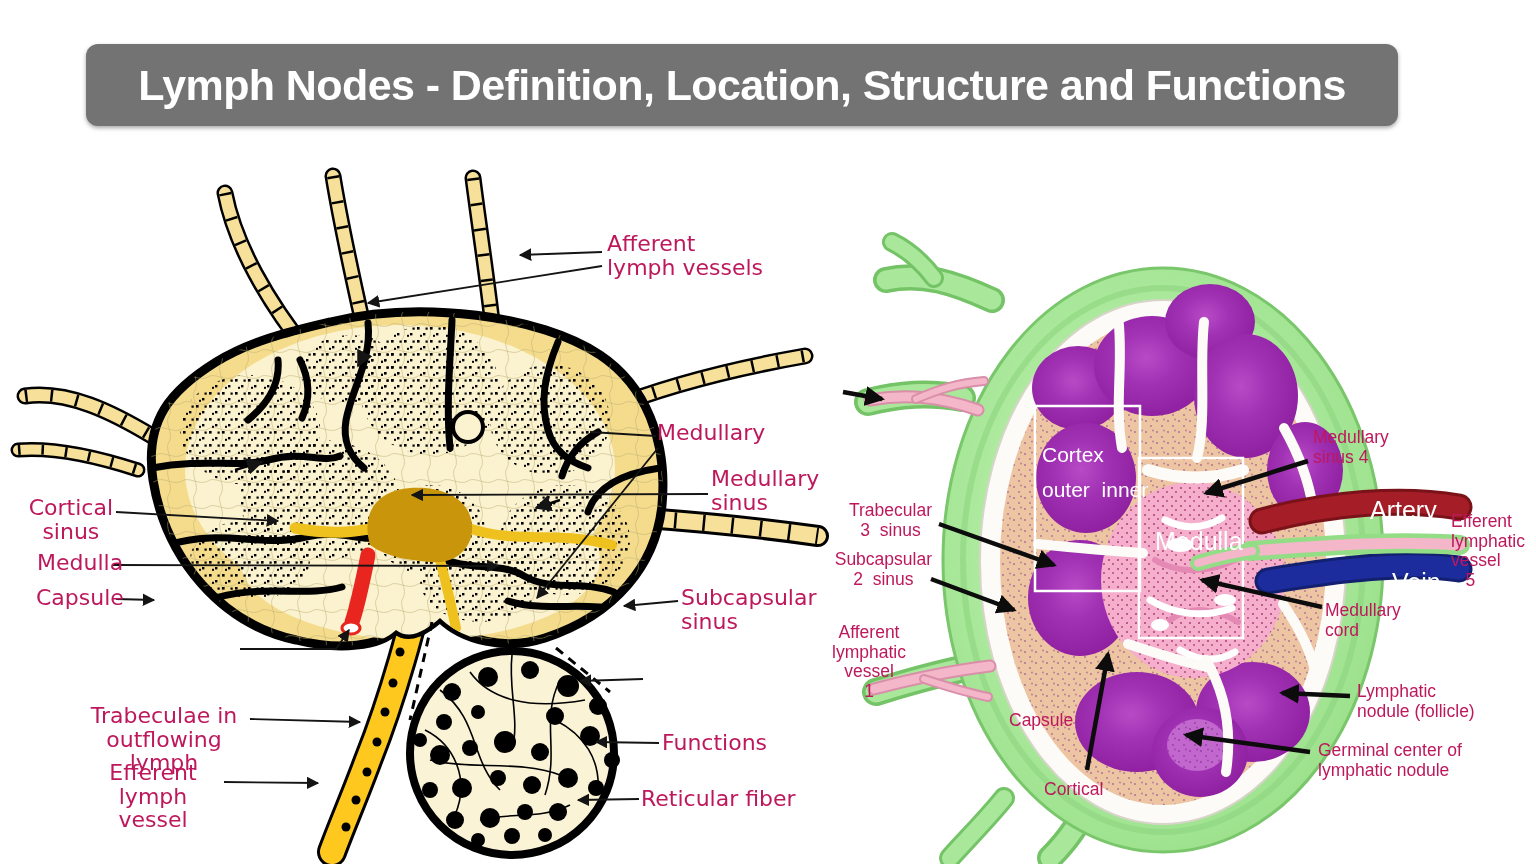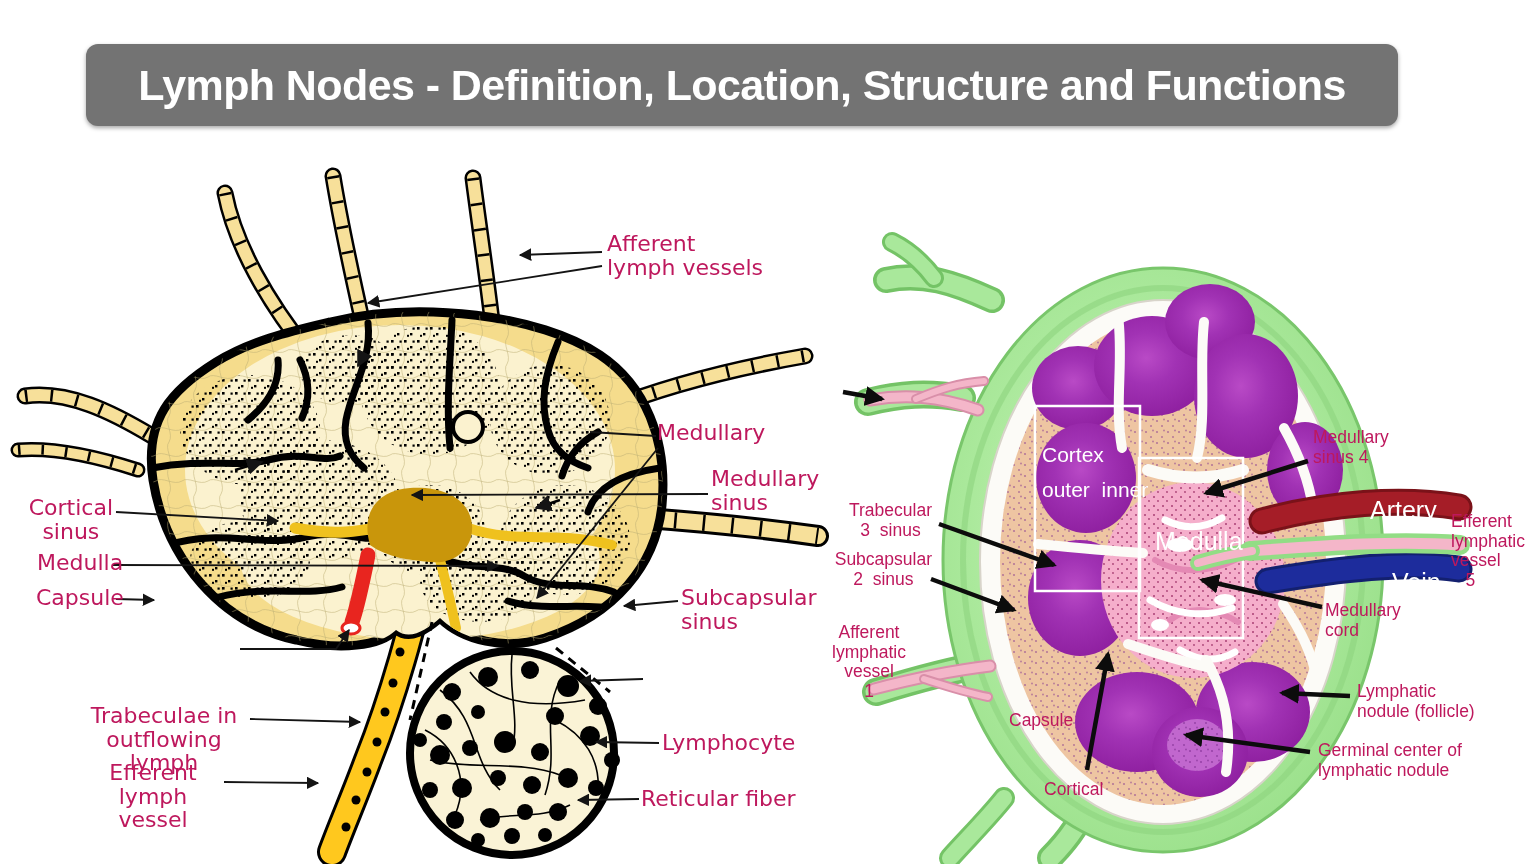--- a/index.html
+++ b/index.html
@@ -357,21 +357,21 @@
   <div class="lbl L" style="left:681px;top:586px">Subcapsular
 sinus</div>
   <div class="lbl L ra" style="right:1423px;top:496px">Cortical
 sinus</div>
   <div class="lbl L" style="left:37px;top:551px">Medulla</div>
   <div class="lbl L" style="left:36px;top:586px">Capsule</div>
   <div class="lbl L ca" style="left:78px;top:704px;width:172px">Trabeculae in
 outflowing lymph</div>
   <div class="lbl L ca" style="left:83px;top:761px;width:140px">Efferent
 lymph vessel</div>
-  <div class="lbl L" style="left:662px;top:731px">Lymphocyte</div>
+  <div class="lbl L" style="left:662px;top:731px">Functions</div>
   <div class="lbl L" style="left:641px;top:787px">Reticular fiber</div>
 
   <div class="lbl R" style="left:1313px;top:428px">Medullary
 sinus 4</div>
   <div class="lbl R ra" style="right:604px;top:501px">Trabecular
 3  sinus</div>
   <div class="lbl R ra" style="right:604px;top:550px">Subcapsular
 2  sinus</div>
   <div class="lbl R ca" style="left:816px;top:623px;width:106px">Afferent
 lymphatic

